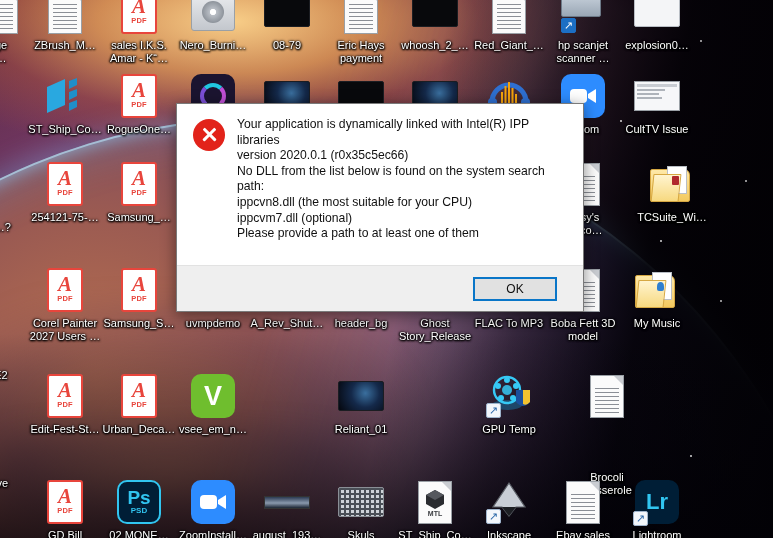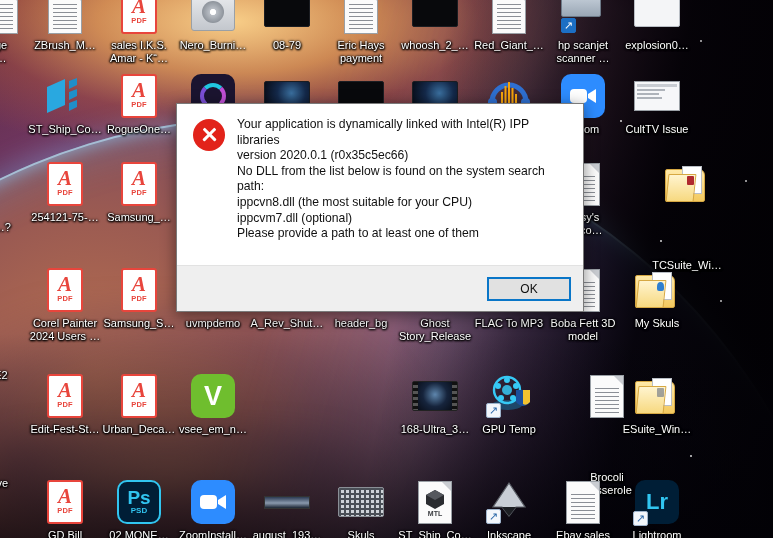--- a/index.html
+++ b/index.html
@@ -248,21 +248,21 @@
     line-height: 15.6px;
     color: #111;
     white-space: pre-line;
     padding-top: 1px;
   }
   #dlg-footer {
     height: 46px;
     background: #efefef;
     border-top: 1px solid #e2e2e2;
     display: flex; align-items: center; justify-content: flex-end;
-    padding-right: 12px;
+    padding-right: 26px;
     flex-shrink: 0;
   }
   #ok-button {
     min-width: 84px; height: 24px;
     background: #e1e1e1;
     border: 2px solid #0a76c8;
     color: #101010;
     font-size: 12px;
     font-family: "Liberation Sans", sans-serif;
     cursor: default;
@@ -480,21 +480,21 @@
       </div>
       <div class="icon-cell" style="left: 540px; top: 160px;">
         <div class="ic-art">
           <div class="plain-doc">
             <div class="lines"></div>
           </div>
         </div>
         <div class="ic-label">…tsy's
 …cco…</div>
       </div>
-      <div class="icon-cell" style="left: 644px; top: 160px; gap: 48px;">
+      <div class="icon-cell" style="left: 629px; top: 160px;">
         <div class="ic-art">
           <div class="folder">
             <div class="back"></div>
             <div class="sheet"></div>
             <div class="front"></div>
             <div class="mark "></div>
           </div>
         </div>
         <div class="ic-label">TCSuite_Wi…</div>
       </div>
@@ -503,21 +503,21 @@
         <div class="ic-label">E2</div>
       </div>
       <div class="icon-cell" style="left: 22px; top: 266px;">
         <div class="ic-art">
           <div class="pdf-doc">
             <div class="pdf-a">A</div>
             <div class="pdf-tag">PDF</div>
           </div>
         </div>
         <div class="ic-label">Corel Painter
-2024 Users …</div>
+2027 Users …</div>
       </div>
       <div class="icon-cell" style="left: 96px; top: 266px;">
         <div class="ic-art">
           <div class="pdf-doc">
             <div class="pdf-a">A</div>
             <div class="pdf-tag">PDF</div>
           </div>
         </div>
         <div class="ic-label">Samsung_S…</div>
       </div>
@@ -568,21 +568,21 @@
       </div>
       <div class="icon-cell" style="left: 614px; top: 266px;">
         <div class="ic-art">
           <div class="folder">
             <div class="back"></div>
             <div class="sheet"></div>
             <div class="front"></div>
             <div class="mark music"></div>
           </div>
         </div>
-        <div class="ic-label">My Skuls</div>
+        <div class="ic-label">My Music</div>
       </div>
       <div class="icon-cell" style="left: -42px; top: 426px;">
         <div class="ic-art"></div>
         <div class="ic-label">ive</div>
       </div>
       <div class="icon-cell" style="left: 22px; top: 372px;">
         <div class="ic-art">
           <div class="pdf-doc">
             <div class="pdf-a">A</div>
             <div class="pdf-tag">PDF</div>
@@ -600,28 +600,25 @@
         <div class="ic-label">Urban_Deca…</div>
       </div>
       <div class="icon-cell" style="left: 170px; top: 372px;">
         <div class="ic-art">
           <div class="sq-app" style="background:#6fbe2e;display:flex;align-items:center;justify-content:center;">
             <span style="color:#fff;font-size:27px;font-weight:bold;line-height:1;">V</span>
           </div>
         </div>
         <div class="ic-label">vsee_em_n…</div>
       </div>
-      <div class="icon-cell" style="left: 392px; top: 372px;">
-        <div class="ic-art">
-          <div class="thumb" style="background:radial-gradient(circle at 50% 45%,#5e86ad 0%,#16243c 45%,#04060c 100%);border:1px solid #222;position:relative;">
-            <div style="position:absolute;left:0;top:0;bottom:0;width:5px;background:repeating-linear-gradient(180deg,#111 0 3px,#555 3px 6px);"></div>
-            <div style="position:absolute;right:0;top:0;bottom:0;width:5px;background:repeating-linear-gradient(180deg,#111 0 3px,#555 3px 6px);"></div>
-          </div>
-        </div>
-        <div class="ic-label">168-Ultra_3…</div>
+      <div class="icon-cell" style="left: 318px; top: 372px;">
+        <div class="ic-art">
+          <div class="thumb" style="background:radial-gradient(circle at 60% 40%,#3a6f9e 0%,#14294a 45%,#05070e 100%);border:1px solid #1b1d22;"></div>
+        </div>
+        <div class="ic-label">Reliant_01</div>
       </div>
       <div class="icon-cell" style="left: 466px; top: 372px;">
         <div class="ic-art">
           <div style="position:relative;width:46px;height:44px;"><svg width="46" height="42" viewBox="0 0 46 42">
               <ellipse cx="21" cy="31" rx="15" ry="5" fill="#1b5f8a" opacity=".65"></ellipse>
               <circle cx="21" cy="16" r="13" fill="none" stroke="#36c9f5" stroke-width="2.4"></circle>
               <circle cx="21" cy="16" r="5" fill="#36c9f5" opacity=".85"></circle>
               <circle cx="21" cy="6" r="3" fill="#36c9f5"></circle>
               <circle cx="30" cy="12" r="3" fill="#36c9f5"></circle>
               <circle cx="27" cy="24" r="3" fill="#36c9f5"></circle>
@@ -634,31 +631,20 @@
         <div class="ic-label">GPU Temp</div>
       </div>
       <div class="icon-cell" style="left: 564px; top: 372px; gap: 48px;">
         <div class="ic-art">
           <div class="plain-doc">
             <div class="lines"></div>
           </div>
         </div>
         <div class="ic-label">Brocoli
 Casserole</div>
-      </div>
-      <div class="icon-cell" style="left: 614px; top: 372px;">
-        <div class="ic-art">
-          <div class="folder">
-            <div class="back"></div>
-            <div class="sheet"></div>
-            <div class="front"></div>
-            <div class="mark dim"></div>
-          </div>
-        </div>
-        <div class="ic-label">ESuite_Win…</div>
       </div>
       <div class="icon-cell" style="left: 22px; top: 478px;">
         <div class="ic-art">
           <div class="pdf-doc">
             <div class="pdf-a">A</div>
             <div class="pdf-tag">PDF</div>
           </div>
         </div>
         <div class="ic-label">GD Bill</div>
       </div>

